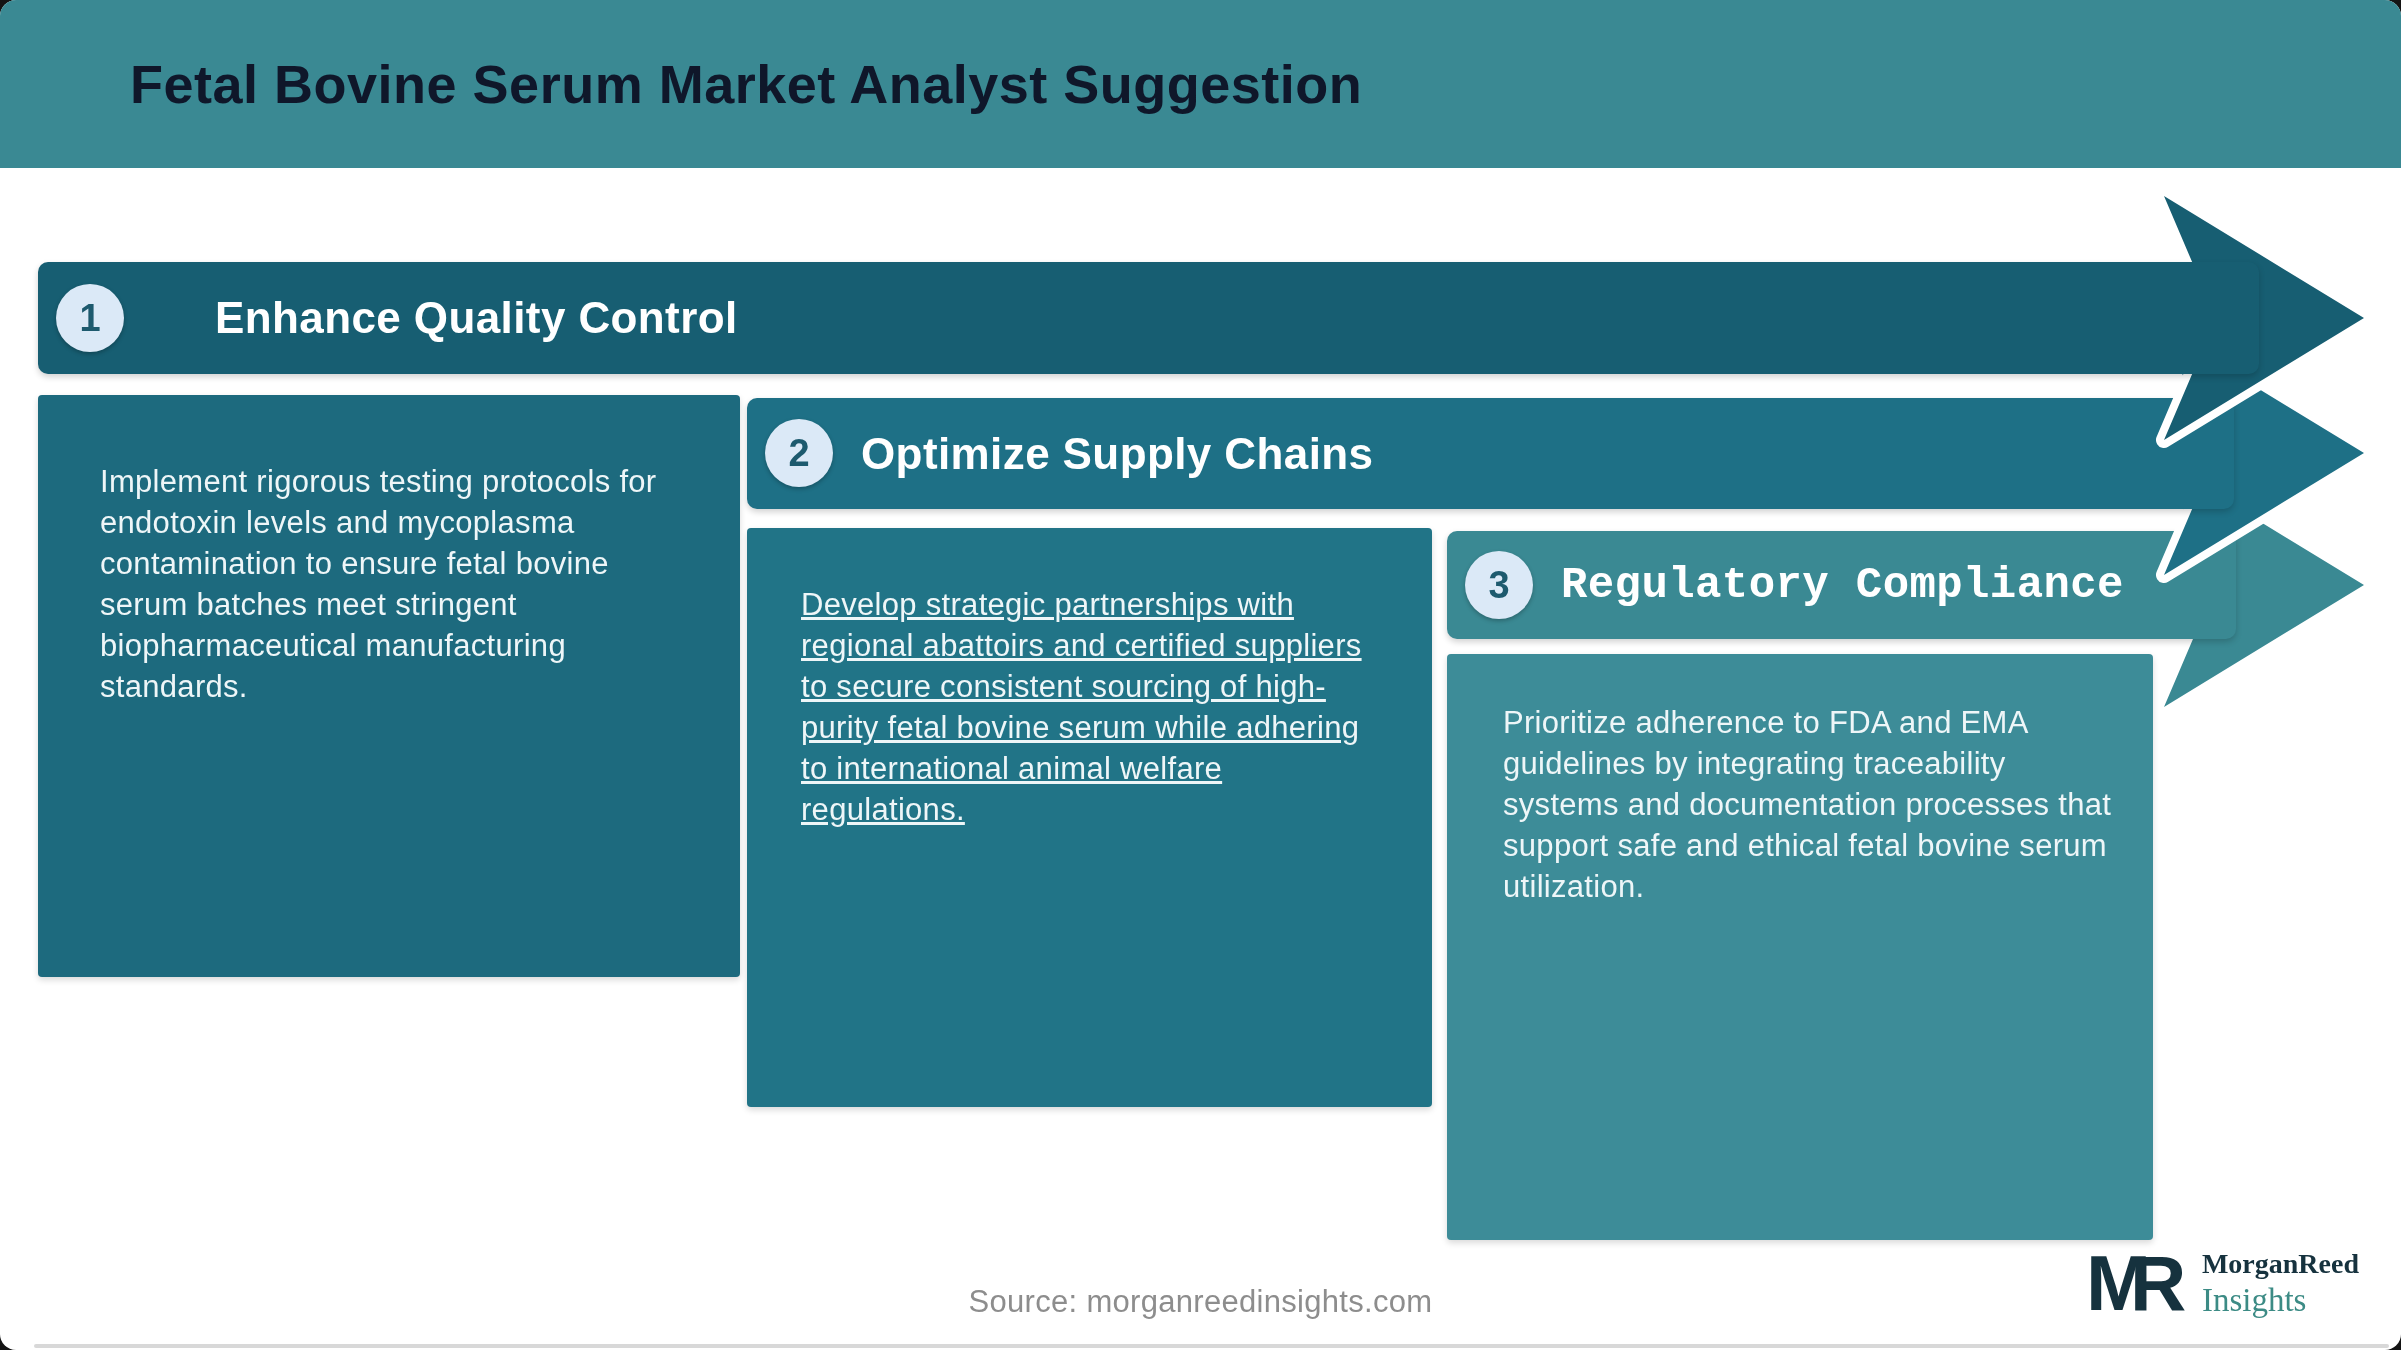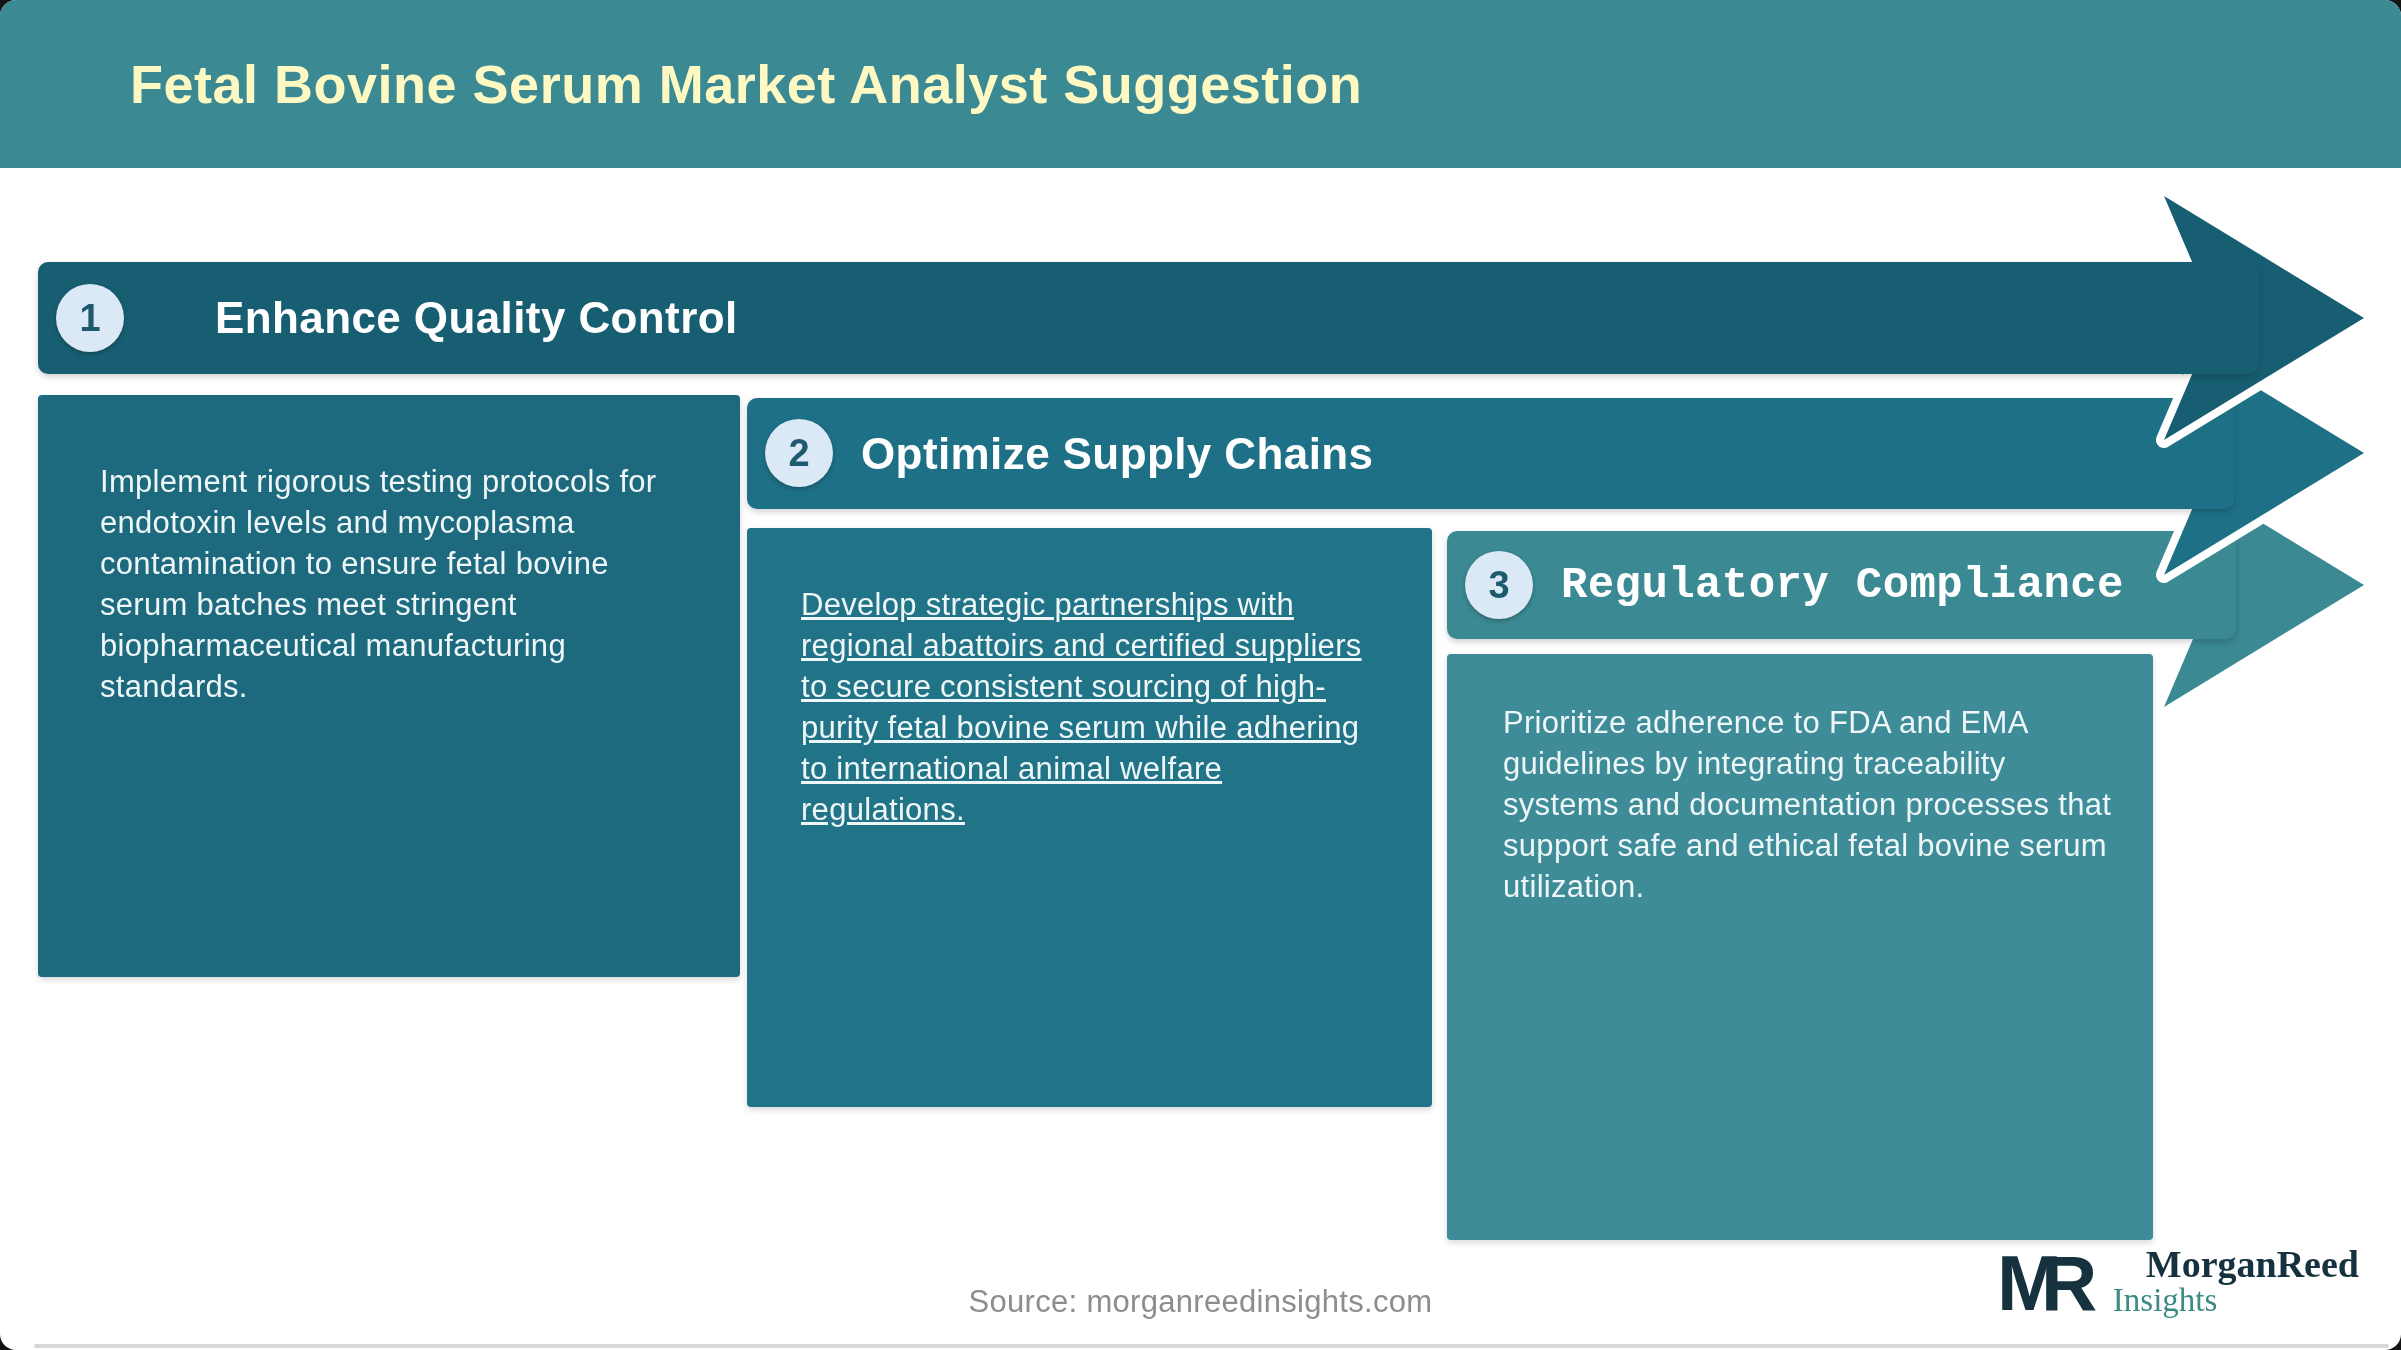--- a/index.html
+++ b/index.html
@@ -3,21 +3,21 @@
 <meta charset="utf-8">
 <style>
   html,body{margin:0;padding:0;background:#141414;}
   .canvas{position:relative;width:2401px;height:1350px;background:#141414;
           font-family:"Liberation Sans",sans-serif;}
   .slide{position:absolute;inset:0;background:#ffffff;border-radius:16px;overflow:hidden;}
 
   
   .header{position:absolute;left:0;top:0;width:100%;height:168px;background:var(--c-header);
           display:flex;align-items:center;}
-  .header h1{margin:0 0 0 130px;color:#fef9c3;font-size:54px;font-weight:700;letter-spacing:.5px;}
+  .header h1{margin:0 0 0 130px;color:#0f172a;font-size:54px;font-weight:700;letter-spacing:.5px;}
 
   
   .step{position:absolute;inset:0;pointer-events:none;}
   .bar{position:absolute;height:112px;border-radius:10px;display:flex;align-items:center;
        box-shadow:0 3px 6px rgba(0,0,0,.18);}
   .head{position:absolute;width:220px;height:260px;overflow:visible;}
   .head polygon{stroke:#ffffff;stroke-width:16;stroke-linejoin:round;paint-order:stroke;}
   .num{position:absolute;width:68px;height:68px;border-radius:50%;background:var(--c-circle);
        color:var(--c-circle_text);font-size:38px;font-weight:700;display:flex;align-items:center;
        justify-content:center;box-shadow:0 2px 4px rgba(0,0,0,.25);}
@@ -54,21 +54,21 @@
   .step3 .box p{padding:48px 28px 0 56px;}
 
   
   .source{position:absolute;left:0;bottom:30px;width:100%;text-align:center;
           color:var(--c-source);font-size:31px;letter-spacing:.3px;}
   .hairline{position:absolute;left:34px;right:12px;bottom:2px;height:4px;
             background:var(--c-hairline);border-radius:2px;}
   .logo{position:absolute;right:42px;bottom:26px;display:flex;align-items:center;gap:12px;z-index:40;}
   .logo-text{display:flex;flex-direction:column;line-height:36px;
              font-family:"Liberation Serif",serif;}
-  .logo-line1{color:var(--c-logo_dark);font-size:38px;font-weight:700;margin-left:33px;}
+  .logo-line1{color:var(--c-logo_dark);font-size:28px;font-weight:700;}
   .logo-line2{color:var(--c-logo_teal);font-size:33px;font-weight:400;}
   .monogram{width:104px;height:84px;display:block;}
   .monogram text{font-family:"Liberation Sans",sans-serif;font-weight:700;}
 </style>
 </head>
 <body>
 
 <div class="canvas">
   <div class="slide">
 

